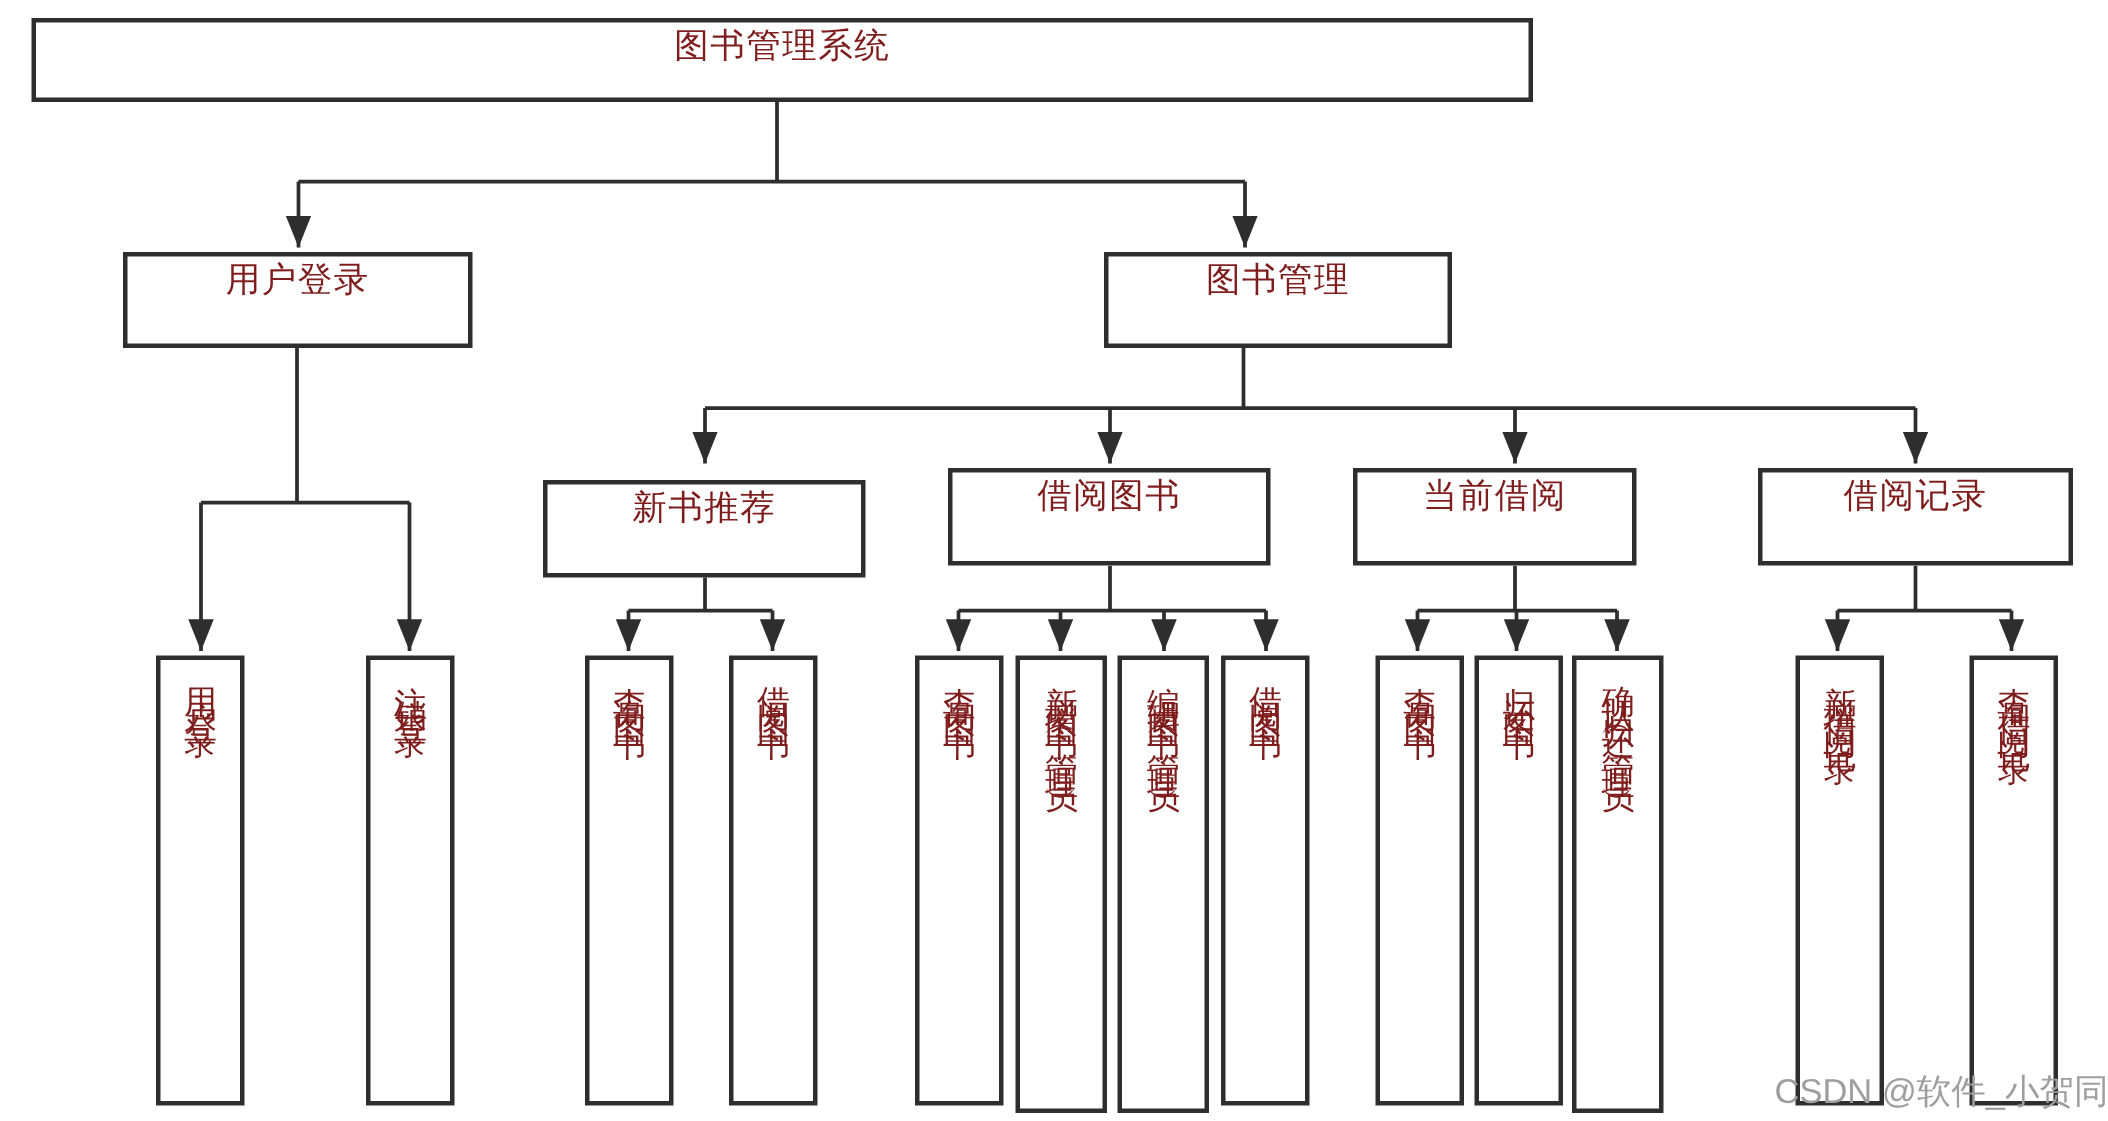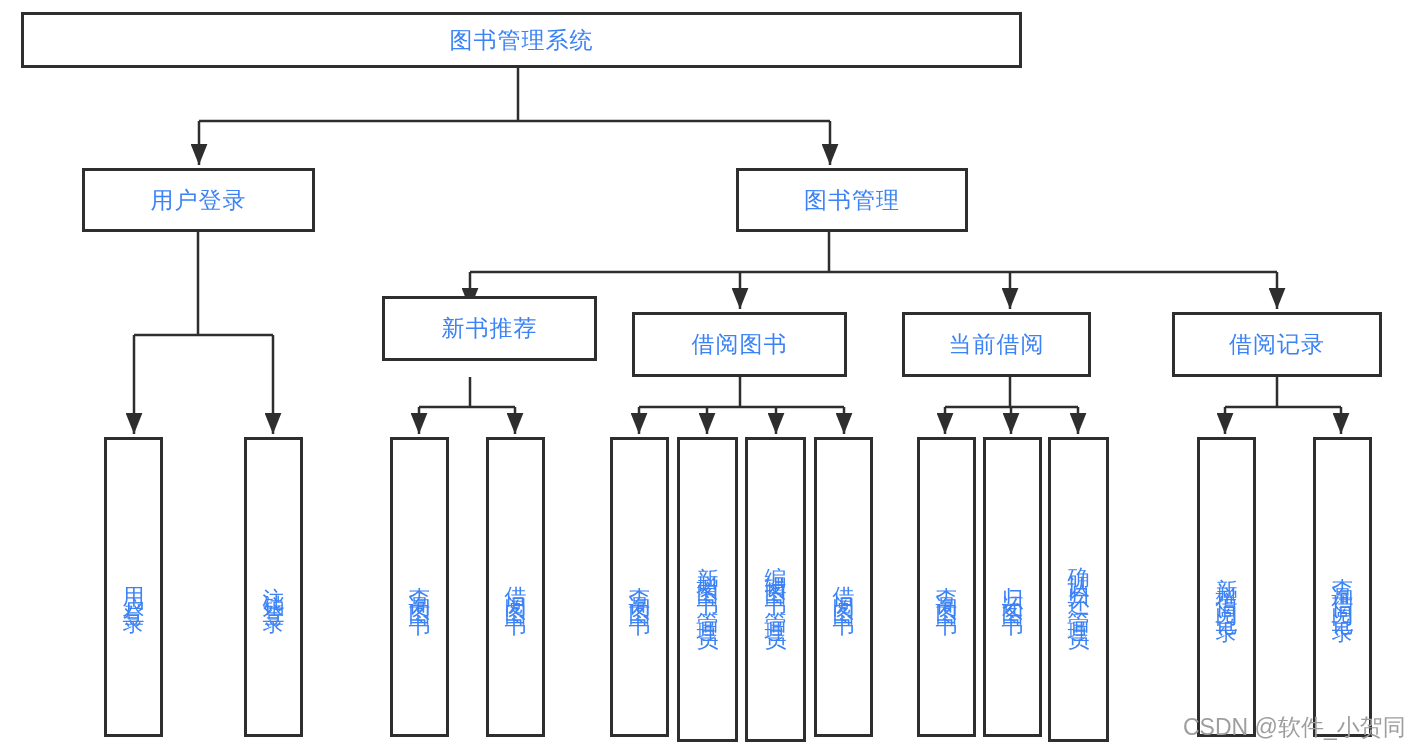--- a/index.html
+++ b/index.html
@@ -15,23 +15,22 @@
     position: absolute;
     left: 0; top: 0;
     width: 1405px; height: 747px;
     z-index: 1;
   }
   .node {
     position: absolute;
     box-sizing: border-box;
     background: #ffffff;
     border: 3px solid #2e2e2e;
-    color: #3b82f6;
+    color: #7f1d1d;
     display: flex;
-    align-items: center;
     justify-content: center;
     z-index: 2;
   }
   .hnode { font-size: 23px; letter-spacing: 1px; }
   .root-node { left: 21px; top: 12px; width: 1001px; height: 56px; }
   .vnode {
     top: 437px;
     height: 300px;
     width: 59px;
   }
@@ -100,21 +99,21 @@
     <span>图书管理系统</span>
   </div>
 
   <div class="node hnode" style="left:82px; top:168px; width:233px; height:64px;">
     <span>用户登录</span>
   </div>
   <div class="node hnode" style="left:736px; top:168px; width:232px; height:64px;">
     <span>图书管理</span>
   </div>
 
-  <div class="node hnode" style="left:362px; top:296px; width:215px; height:65px;margin-left:20px;">
+  <div class="node hnode" style="left:362px; top:320px; width:215px; height:65px;">
     <span>新书推荐</span>
   </div>
   <div class="node hnode" style="left:632px; top:312px; width:215px; height:65px;">
     <span>借阅图书</span>
   </div>
   <div class="node hnode" style="left:902px; top:312px; width:189px; height:65px;">
     <span>当前借阅</span>
   </div>
   <div class="node hnode" style="left:1172px; top:312px; width:210px; height:65px;">
     <span>借阅记录</span>

